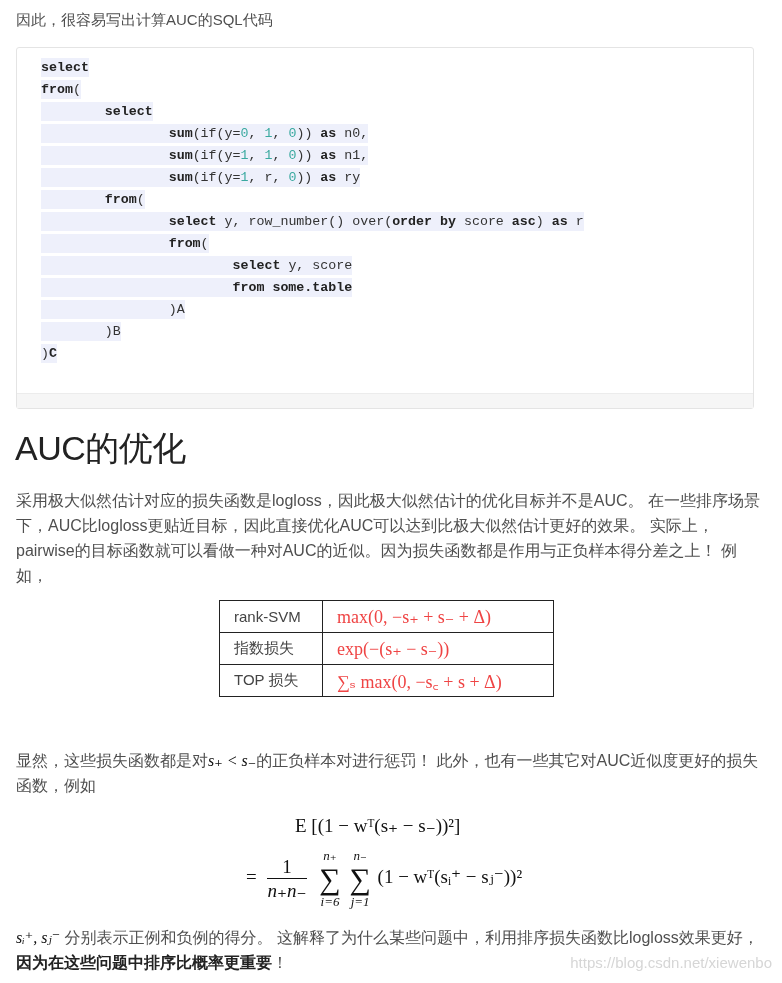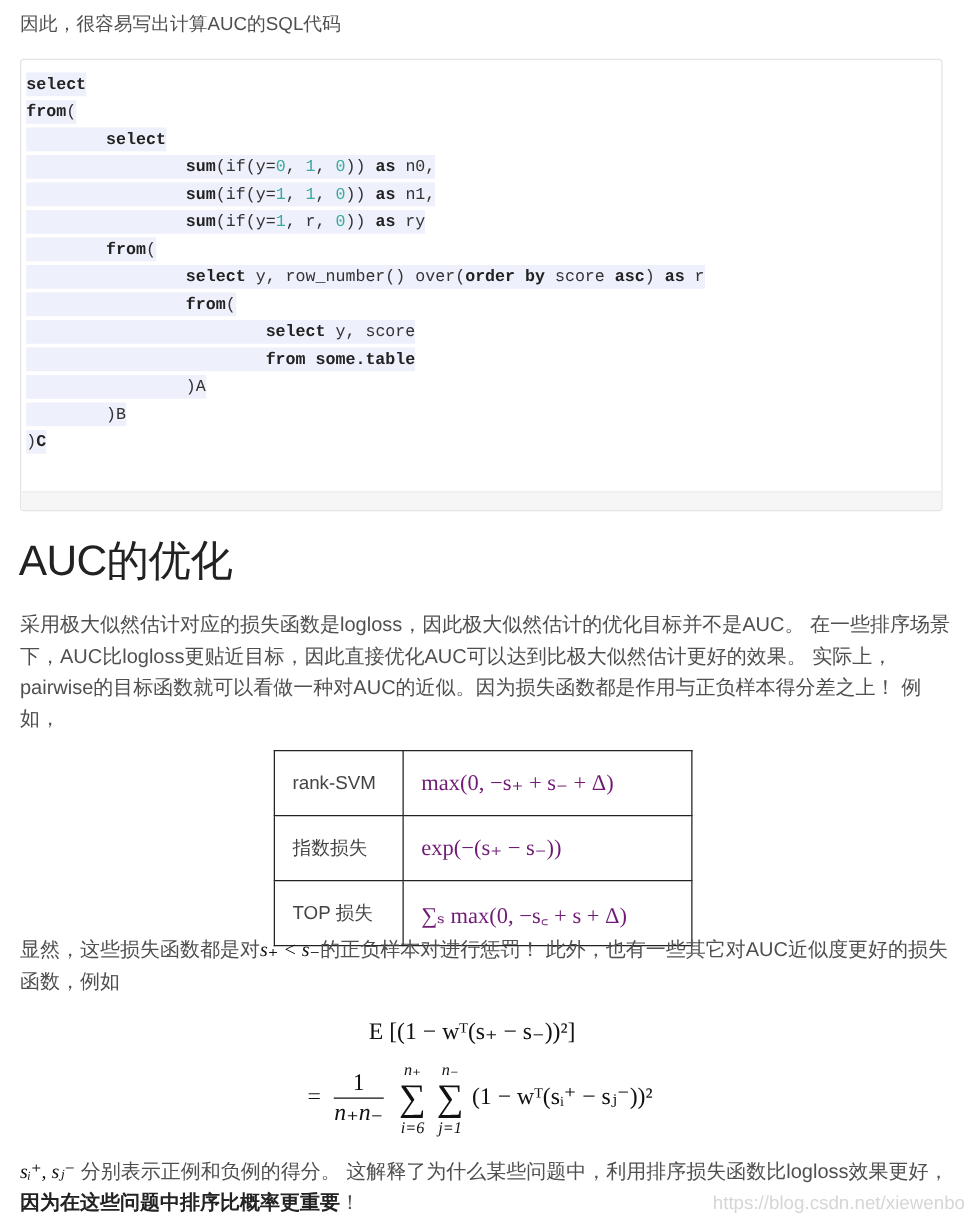--- a/index.html
+++ b/index.html
@@ -12,43 +12,43 @@
   .code-box {
     position: absolute; left: 16px; top: 47px; width: 738px; height: 362px;
     border: 1px solid #e4e4e4; border-radius: 3px; background: #ffffff;
     box-sizing: border-box;
   }
   .code-scroll {
     position: absolute; left: 0; right: 0; bottom: 0; height: 14px;
     background: #f6f6f6; border-top: 1px solid #ececec;
   }
   .code {
-    position: absolute; left: 4px; top: 9px;
+    position: absolute; left: 24px; top: 9px;
     font-family: "Liberation Mono", "DejaVu Sans Mono", monospace;
     font-size: 13.3px; color: #333;
   }
   .code-line { height: 22px; line-height: 22px; white-space: pre; }
   .code-line span.hl { background: #eef0fb; padding: 2px 0; }
   .kw { font-weight: bold; color: #222; }
   .num { color: #3aa9a0; }
   h2 {
     position: absolute; left: 15px; top: 426px; margin: 0;
     font-size: 34px; font-weight: normal; color: #222; letter-spacing: -0.5px;
   }
   .para { position: absolute; left: 16px; width: 748px; font-size: 16px; line-height: 25px; color: #4f4f4f; }
   .p1 { top: 488px; }
   .p2 { top: 748px; }
   .p3 { top: 925px; }
   table.loss {
     position: absolute; left: 219px; top: 600px; border-collapse: collapse;
     font-size: 15px;
   }
-  table.loss td { border: 1.5px solid #222; height: 31px; padding: 10px 14px; }
+  table.loss td { border: 1.5px solid #222; height: 31px; padding: 0 14px; }
   table.loss td.name { width: 74px; color: #444; }
-  table.loss td.formula { width: 202px; font-family: "Liberation Serif", "DejaVu Serif", serif; font-size: 18px; color: #701a75; }
+  table.loss td.formula { width: 202px; font-family: "Liberation Serif", "DejaVu Serif", serif; font-size: 18px; color: #ef4444; }
   .math { font-family: "Liberation Serif", "DejaVu Serif", serif; font-style: italic; color: #111; }
   .eq { position: absolute; font-family: "Liberation Serif", "DejaVu Serif", serif; color: #111; font-size: 19px; }
   .eq1 { left: 295px; top: 814px; }
   .eq2 { left: 246px; top: 848px; }
   .frac { display: inline-block; vertical-align: middle; text-align: center; margin: 0 6px; }
   .frac .n { display: block; border-bottom: 1.2px solid #111; padding: 0 2px; }
   .frac .d { display: block; font-style: italic; }
   .sum { display: inline-block; vertical-align: middle; text-align: center; margin: 0 2px; font-size: 13px; font-style: italic; }
   .sum .sig { display: block; font-size: 30px; font-style: normal; line-height: 30px; }
   .watermark { position: absolute; right: 10px; top: 954px; font-size: 15px; color: #d6d6d6; }

